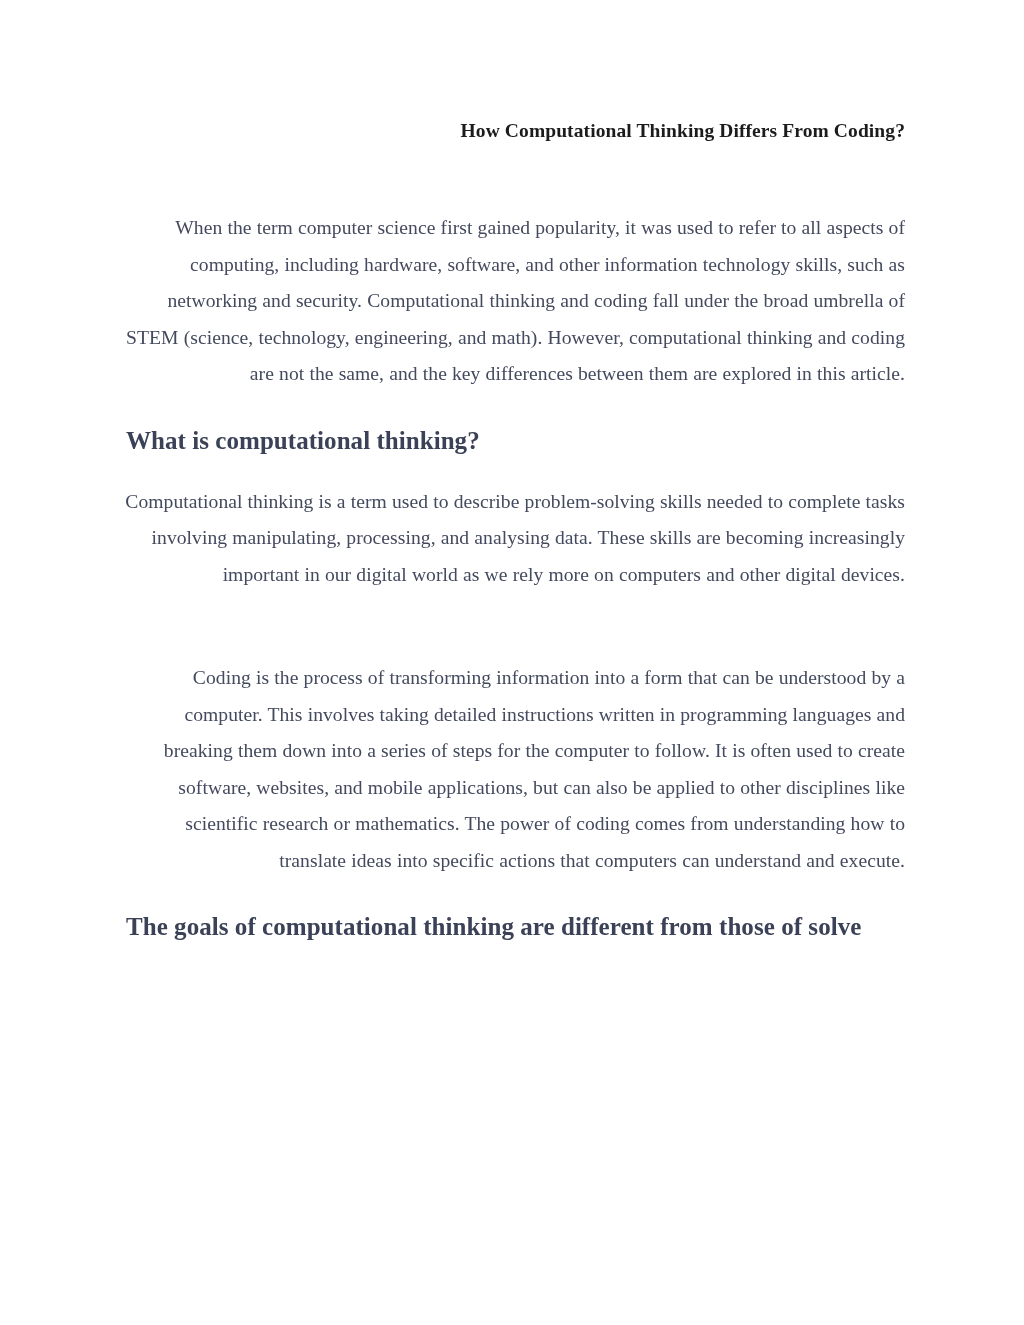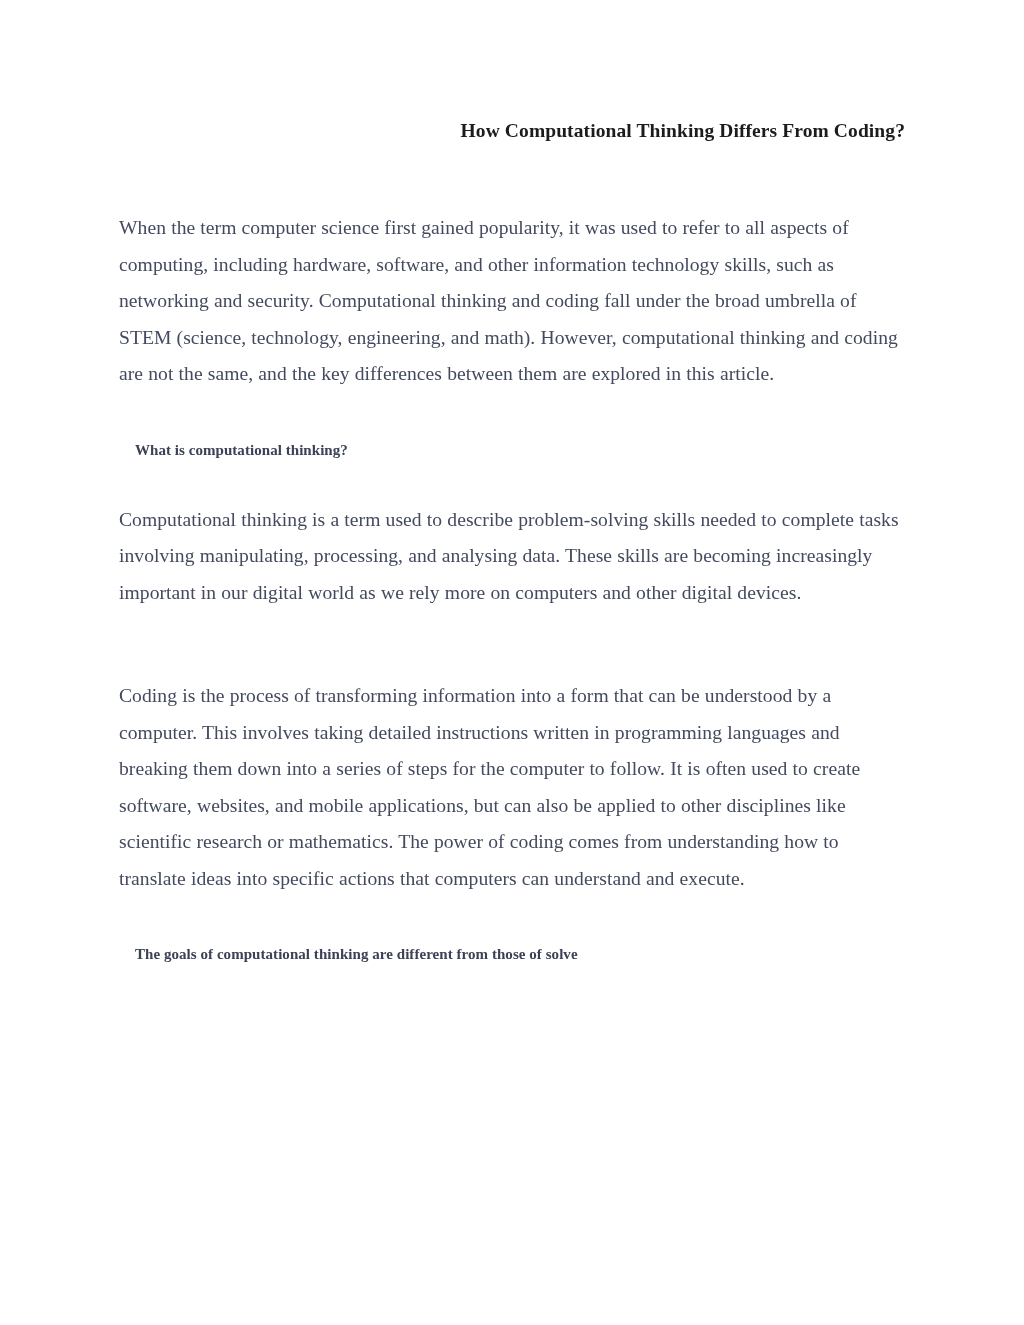--- a/index.html
+++ b/index.html
@@ -45,36 +45,36 @@
   .gap-after-title {
     height: 66px;
   }
 
   .body-par {
     font-family: "Liberation Serif", "DejaVu Serif", serif;
     font-size: 19.6px;
     line-height: 36.5px;
     color: #434a5e;
     margin: 0;
-    text-align: left;
+    text-align: right;
     letter-spacing: 0.05px;
     word-spacing: 0.2px;
   }
 
   .par-gap-small {
     height: 18px;
   }
 
   .sub-head {
     font-family: "Liberation Serif", "DejaVu Serif", serif;
     font-weight: bold;
-    font-size: 15px;
+    font-size: 25px;
     line-height: 28px;
     color: #3b4156;
-    margin: 16px;
+    margin: 7px;
     letter-spacing: 0.05px;
   }
 
   .head-gap-before {
     height: 27px;
   }
 
   .head-gap-after {
     height: 22px;
   }

